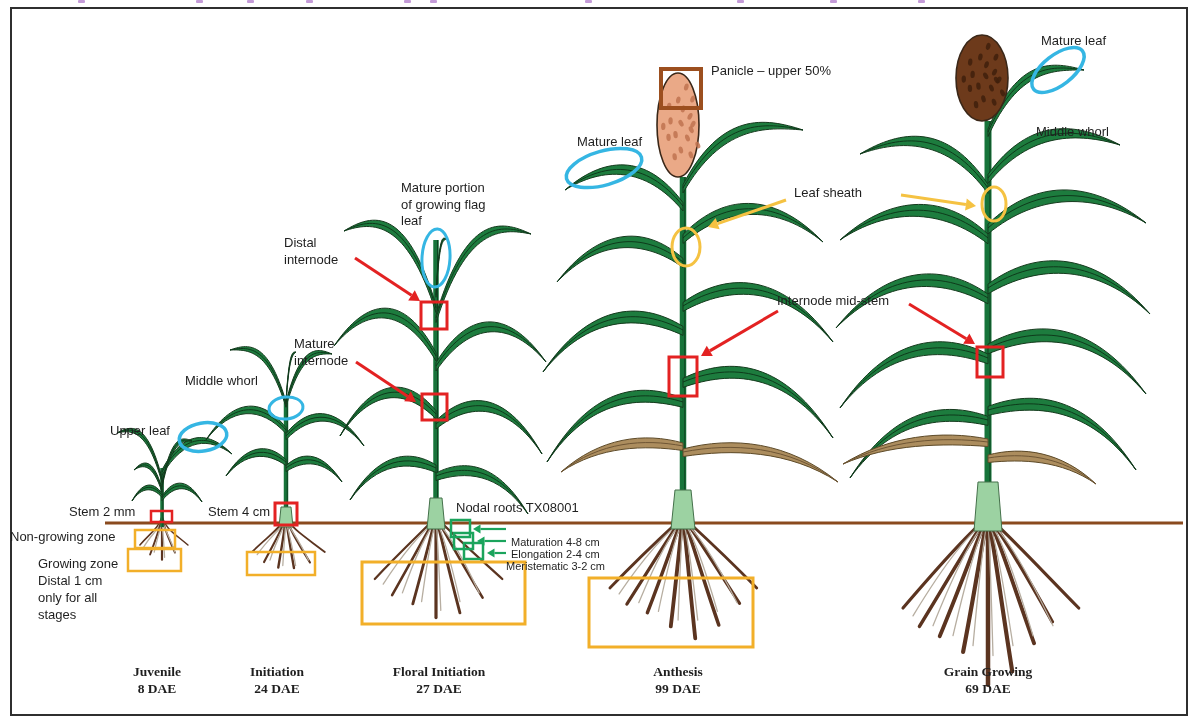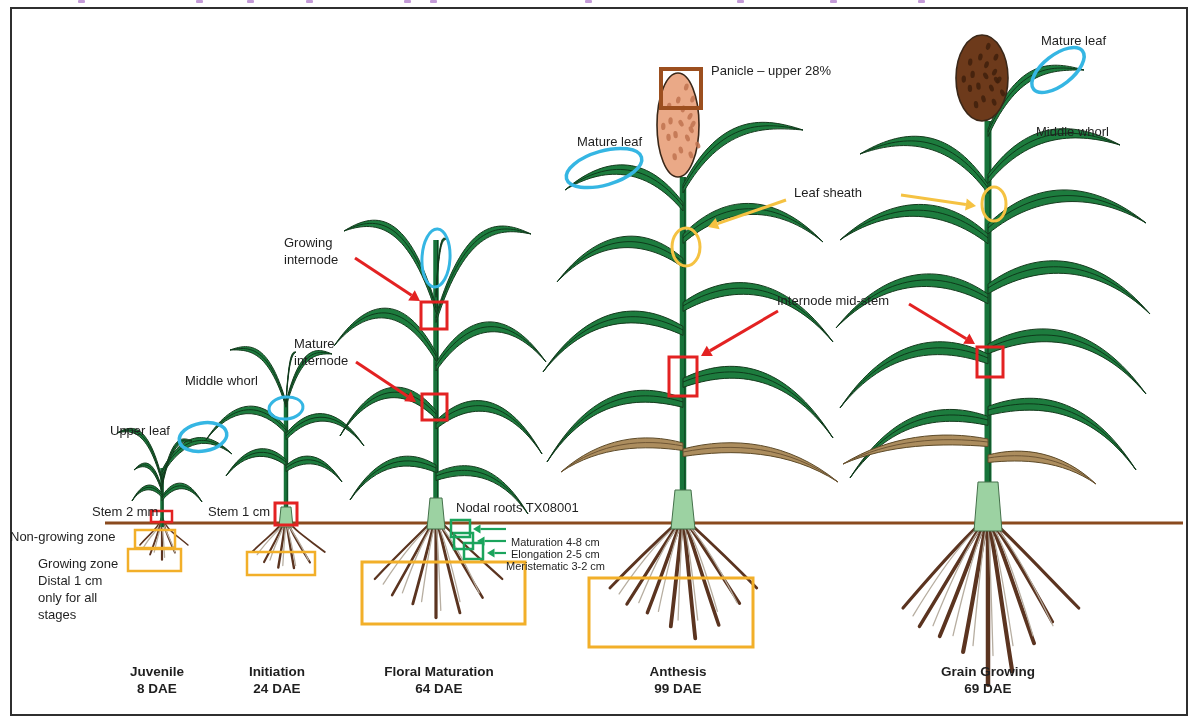--- a/index.html
+++ b/index.html
@@ -8,21 +8,21 @@
   .frame{position:absolute;left:10px;top:7px;width:1178px;height:709px;
          border:2px solid #2f2f2f;box-sizing:border-box;background:transparent;}
   #figure-svg{position:absolute;left:0;top:0;width:1200px;height:724px;}
   .label{position:absolute;font-weight:normal;font-size:13px;color:#1f1f1f;
          font-family:"Liberation Sans",sans-serif;line-height:14px;}
   .small{font-size:11px;line-height:12px;margin-top:12px;}
   .multiline{white-space:pre-line;line-height:16.5px;}
   .stage{position:absolute;transform:translateX(-50%);text-align:center;
          font-weight:bold;font-size:13.5px;line-height:17px;color:#1f1f1f;
          font-family:"Liberation Sans",sans-serif;}
-  .stage span{display:block;}
+  .stage span{display:block;font-family:Liberation Serif, serif;}
   .frag{position:absolute;top:0;width:7px;height:3px;background:#c49bd8;border-radius:1px;}
 </style>
 </head>
 <body>
 
 <div id="canvas">
   <div class="frame"></div>
 
   <div>
     <i class="frag" style="left:78px"></i>
@@ -379,58 +379,61 @@
         </g>
         <rect x="669" y="357" width="28" height="39" fill="none" stroke="#e32222" stroke-width="3"></rect>
         <rect x="589" y="578" width="164" height="69" fill="none" stroke="#f2af29" stroke-width="3"></rect>
         <ellipse cx="1058" cy="70" rx="31" ry="15" fill="none" stroke="#35b6e3" stroke-width="3.5" transform="rotate(-38 1058 70)"></ellipse>
         <ellipse cx="994" cy="204" rx="12" ry="17" fill="none" stroke="#f5c242" stroke-width="3" transform="rotate(0 994 204)"></ellipse>
         <rect x="977" y="347" width="26" height="30" fill="none" stroke="#e32222" stroke-width="3"></rect>
       </g>
     </svg>
 
   <div class="label" style="left:110px;top:424px">Upper leaf</div>
-  <div class="label" style="left:92px;top:505px">Stem 2 mm</div>
+  <div class="label" style="left:69px;top:505px">Stem 2 mm</div>
   <div class="label" style="left:10px;top:530px">Non-growing zone</div>
   <div class="label multiline" style="left:38px;top:555px;line-height:17px">Growing zone
 Distal 1 cm
 only for all
 stages</div>
 
   <div class="label" style="left:185px;top:374px">Middle whorl</div>
-  <div class="label" style="left:208px;top:505px">Stem 1 cm</div>
-
-  <div class="label multiline" style="left:284px;top:235px">Growing
+  <div class="label" style="left:208px;top:505px">Stem 4 cm</div>
+
+  <div class="label multiline" style="left:401px;top:180px">Mature portion
+of growing flag
+leaf</div>
+  <div class="label multiline" style="left:284px;top:235px">Distal
 internode</div>
   <div class="label multiline" style="left:294px;top:336px">Mature
 internode</div>
   <div class="label" style="left:456px;top:501px">Nodal roots TX08001</div>
   <div class="label small" style="left:511px;top:524px">Maturation 4-8 cm</div>
-  <div class="label small" style="left:511px;top:536px">Elongation 2-5 cm</div>
+  <div class="label small" style="left:511px;top:536px">Elongation 2-4 cm</div>
   <div class="label small" style="left:506px;top:548px">Meristematic 3-2 cm</div>
 
-  <div class="label" style="left:711px;top:64px">Panicle – upper 28%</div>
+  <div class="label" style="left:711px;top:64px">Panicle – upper 50%</div>
   <div class="label" style="left:577px;top:135px">Mature leaf</div>
   <div class="label" style="left:794px;top:186px">Leaf sheath</div>
   <div class="label" style="left:777px;top:294px">Internode mid-stem</div>
 
   <div class="label" style="left:1041px;top:34px">Mature leaf</div>
   <div class="label" style="left:1036px;top:125px">Middle whorl</div>
 
   <div class="stage" style="left:157px;top:663px">
     <span>Juvenile</span>
     <span>8 DAE</span>
   </div>
   <div class="stage" style="left:277px;top:663px">
     <span>Initiation</span>
     <span>24 DAE</span>
   </div>
   <div class="stage" style="left:439px;top:663px">
-    <span>Floral Maturation</span>
-    <span>64 DAE</span>
+    <span>Floral Initiation</span>
+    <span>27 DAE</span>
   </div>
   <div class="stage" style="left:678px;top:663px">
     <span>Anthesis</span>
     <span>99 DAE</span>
   </div>
   <div class="stage" style="left:988px;top:663px">
     <span>Grain Growing</span>
     <span>69 DAE</span>
   </div>
 </div>

